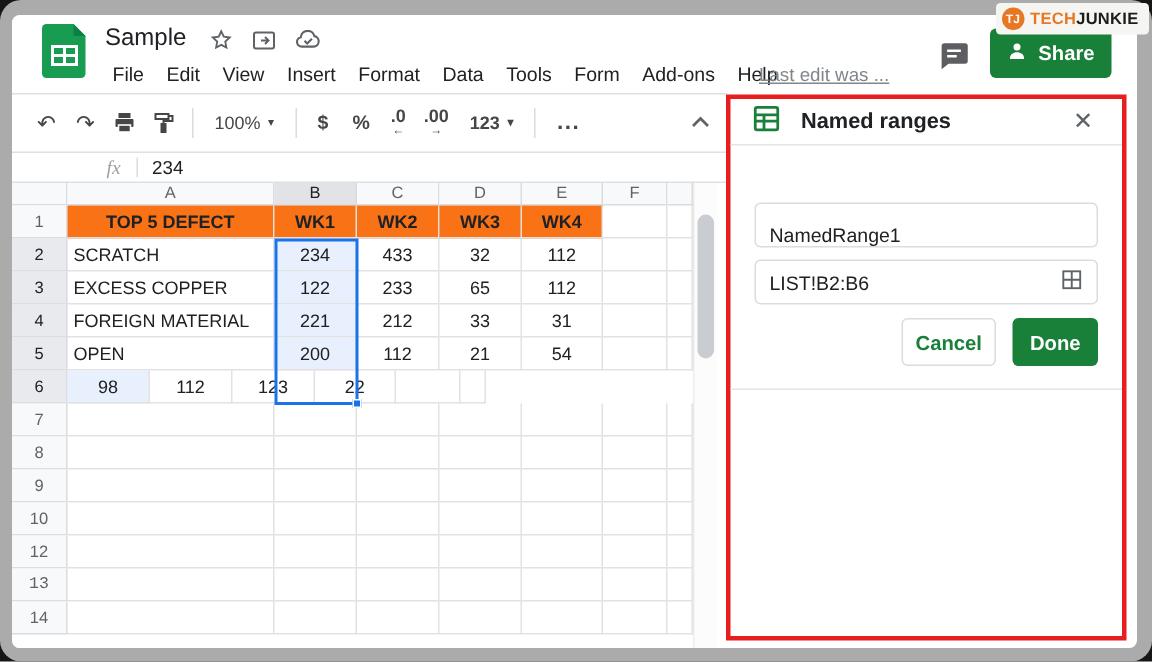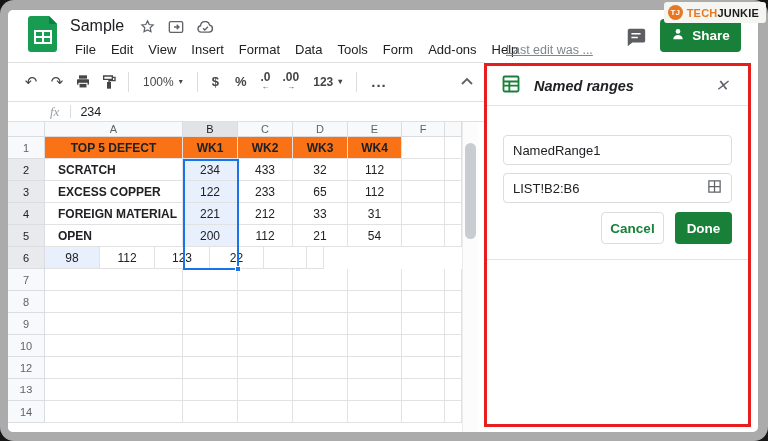--- a/index.html
+++ b/index.html
@@ -35,50 +35,50 @@
   .tb-zoom { font-size:12px; color:#444746; display:flex; align-items:center; gap:5px; padding:0 8px; }
   .tb-txt { font-size:13px; font-weight:bold; color:#444746; padding:0 8px; }
   .tb-dec { display:flex; flex-direction:column; align-items:center; line-height:9px; padding:0 6px; font-weight:bold; }
   .tb-dec .main { font-size:12px; } .tb-dec .arr { font-size:8px; }
   .caret-down { font-size:8px; }
   .tb-more { font-size:15px; letter-spacing:1px; padding:0 8px; font-weight:bold; }
   .tb-collapse { left:448px; top:60px; width:22px; height:22px; display:flex; align-items:center; justify-content:center; color:#5f6368; }
 
   
   .fxbar { left:0; top:91px; width:477px; height:21px; border-top:1px solid #e0e0e0; border-bottom:1px solid #e0e0e0; background:#fff; display:flex; align-items:center; }
-  .fx-label { font-style:italic; color:#9aa0a6; font-size:13px; margin-left:42px; font-family:"Liberation Serif", serif; }
+  .fx-label { font-style:italic; color:#9aa0a6; font-size:13px; margin-left:63px; font-family:"Liberation Serif", serif; }
   .fx-sep { width:1px; height:13px; background:#dadce0; margin:0 9px 0 11px; }
   .fx-value { font-size:12.5px; color:#202124; }
 
   
   .grid { left:0; top:112px; width:454px; height:310px; overflow:hidden; background:#fff; }
   .grow { display:flex; }
   .gcell { border-right:1px solid #e2e2e2; border-bottom:1px solid #e2e2e2; font-size:12px; color:#202124; display:flex; align-items:center; overflow:hidden; white-space:nowrap; }
   .ghead { background:#f8f9fa; border-right:1px solid #d9dce0; border-bottom:1px solid #d9dce0; color:#5f6368; font-size:11px; justify-content:center; }
   .ghead.sel { background:#e1e3e6; color:#202124; }
   .rowhdr { background:#f8f9fa; border-right:1px solid #d9dce0; border-bottom:1px solid #dadde1; color:#5f6368; font-size:11px; justify-content:center; }
   .rowhdr.sel { background:#e8eaed; color:#202124; }
   .c-yellow { background:#f97316; font-weight:bold; justify-content:center; }
-  .c-left { justify-content:flex-start; padding-left:13px;font-weight:bold; }
+  .c-left { justify-content:flex-start; padding-left:4px; }
   .c-num { justify-content:center; }
   .c-selblue { background:#e8f0fe; }
   .sel-outline { left:175px; top:149px; width:56px; height:111px; border:2px solid #1a73e8; pointer-events:auto; }
   .fill-handle { left:227px; top:256px; width:6px; height:6px; background:#1a73e8; border:1px solid #fff; }
 
   
   .vscroll-track { left:454px; top:112px; width:16px; height:310px; background:#fcfcfc; border-left:1px solid #ececec; }
   .vscroll-thumb { left:457px; top:133px; width:11px; height:96px; background:#c9ccd1; border-radius:6px; }
 
   
   .panel { left:476px; top:53px; width:267px; height:364px; background:#fff; border:3px solid #e61e1e; z-index:20; }
-  .panel-head { position:absolute; left:0; top:0; width:100%; height:40px; display:flex; align-items:center; padding:0 14px; border-bottom:1px solid #e4e4e4;font-style:italic; }
+  .panel-head { position:absolute; left:0; top:0; width:100%; height:31px; display:flex; align-items:center; padding:0 14px; border-bottom:1px solid #e4e4e4; }
   .panel-title { font-size:14.5px; font-weight:bold; color:#202124; margin-left:13px; flex:1; }
   .panel-close { color:#5f6368; font-size:16px; width:24px; height:24px; display:flex; align-items:center; justify-content:center; }
   .panel-input { position:absolute; left:16px; width:229px; height:30px; border:1px solid #dadce0; border-radius:4px; font-size:13px; color:#202124; display:flex; align-items:center; padding:0 9px; background:#fff; }
-  .input-name { top:69px; }
+  .input-name { top:69px;align-items:flex-end; }
   .input-range { top:107px; justify-content:space-between; }
   .panel-buttons { position:absolute; right:16px; top:146px; display:flex; gap:11px;padding-left:48px; }
   .btn-cancel { width:63px; height:32px; border:1px solid #dadce0; border-radius:4px; background:#fff; color:#188038; font-size:13.5px; font-weight:bold; display:flex; align-items:center; justify-content:center; }
   .btn-done { width:57px; height:32px; border-radius:4px; background:#188038; color:#fff; font-size:13.5px; font-weight:bold; display:flex; align-items:center; justify-content:center; }
   .panel-divider { position:absolute; left:0; top:193px; width:100%; height:1px; background:#e4e4e4; }
 </style>
 </head>
 <body>
 
 <div class="frame"></div>

